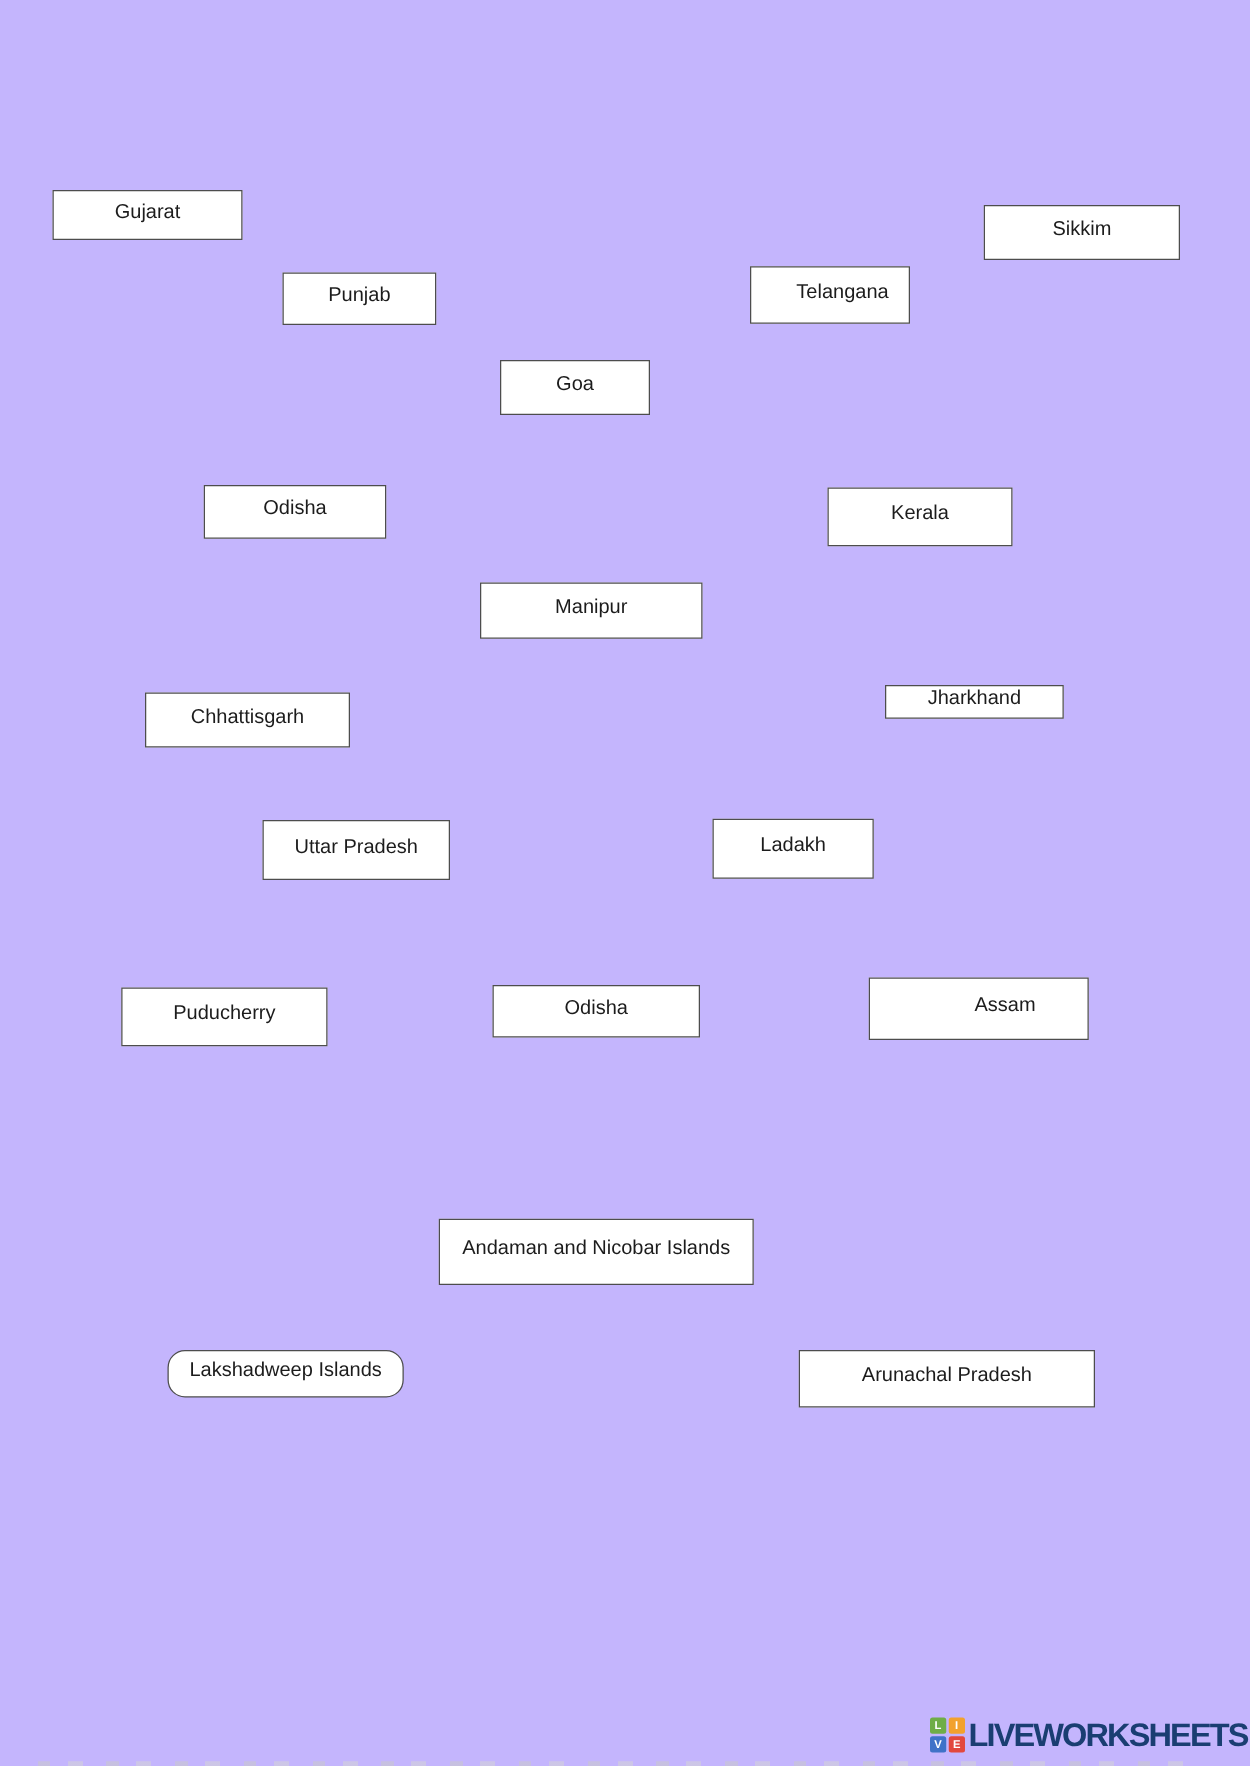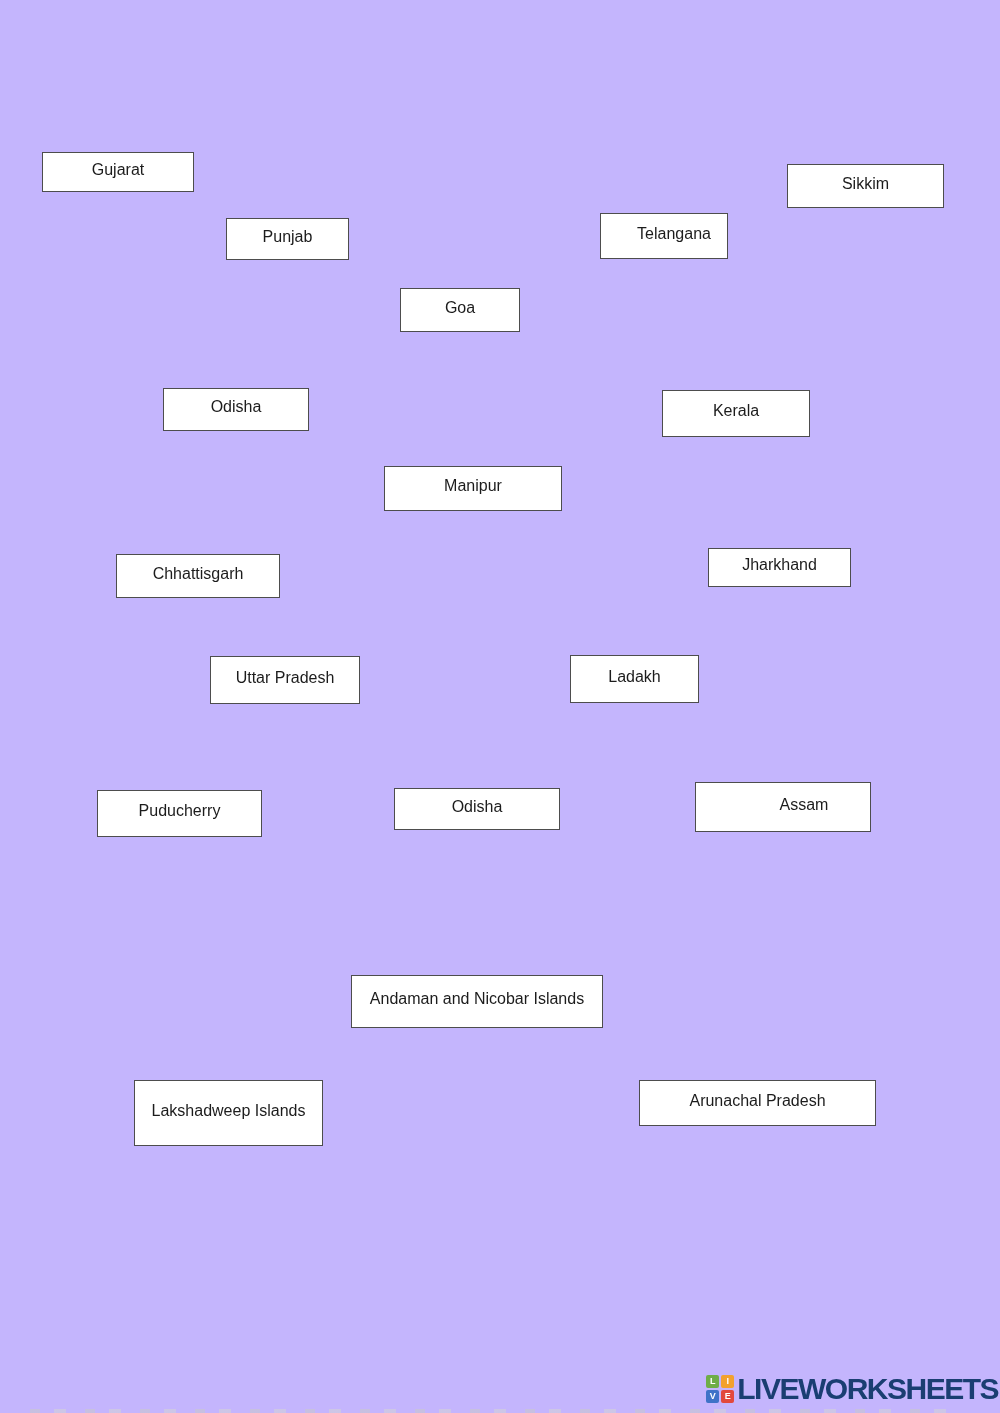--- a/index.html
+++ b/index.html
@@ -30,28 +30,28 @@
   
   .b0  { left: 42px;  top: 152px;  width: 152px; height: 40px; }
   .b1  { left: 787px; top: 164px;  width: 157px; height: 44px; }
   .b2  { left: 226px; top: 218px;  width: 123px; height: 42px; }
   .b3  { left: 600px; top: 213px;  width: 128px; height: 46px; padding-left: 20px; }
   .b4  { left: 400px; top: 288px;  width: 120px; height: 44px; }
   .b5  { left: 163px; top: 388px;  width: 146px; height: 43px; }
   .b6  { left: 662px; top: 390px;  width: 148px; height: 47px; }
   .b7  { left: 384px; top: 466px;  width: 178px; height: 45px; }
   .b8  { left: 93px;  top: 554px;  width: 164px; height: 44px; margin-left: 23px; }
-  .b9  { left: 708px; top: 548px;  width: 143px; height: 39px; }
+  .b9  { left: 708px; top: 548px;  width: 143px; height: 27px; }
   .b10 { left: 210px; top: 656px;  width: 150px; height: 48px; }
   .b11 { left: 570px; top: 655px;  width: 129px; height: 48px; }
   .b12 { left: 97px;  top: 790px;  width: 165px; height: 47px; }
   .b13 { left: 394px; top: 788px;  width: 166px; height: 42px; }
   .b14 { left: 695px; top: 782px;  width: 176px; height: 50px; padding-left: 42px; }
   .b15 { left: 351px; top: 975px;  width: 252px; height: 53px; }
-  .b16 { left: 134px; top: 1080px; width: 189px; height: 66px; }
+  .b16 { left: 134px; top: 1080px; width: 189px; height: 38px; border-radius: 14px; }
   .b17 { left: 639px; top: 1080px; width: 237px; height: 46px; }
 
   
   .brand {
     position: absolute;
     right: 2px; top: 1374px;
     display: flex;
     align-items: center;
     gap: 3px;
   }
@@ -68,21 +68,21 @@
     color: #ffffff;
     font-size: 9px;
     font-weight: bold;
     line-height: 1;
   }
   .sq-l { background: #6fad47; }
   .sq-i { background: #f2a12e; }
   .sq-v { background: #3f72c8; }
   .sq-e { background: #e2483d; }
   .brand-word {
-    font-size: 30px;
+    font-size: 26px;
     font-weight: 800;
     letter-spacing: -1.5px;
     color: #1a3e72;
     line-height: 1;
     white-space: nowrap;
   }
   
   .cutoff-strip {
     position: absolute;
     left: 30px; right: 40px; bottom: 0;

